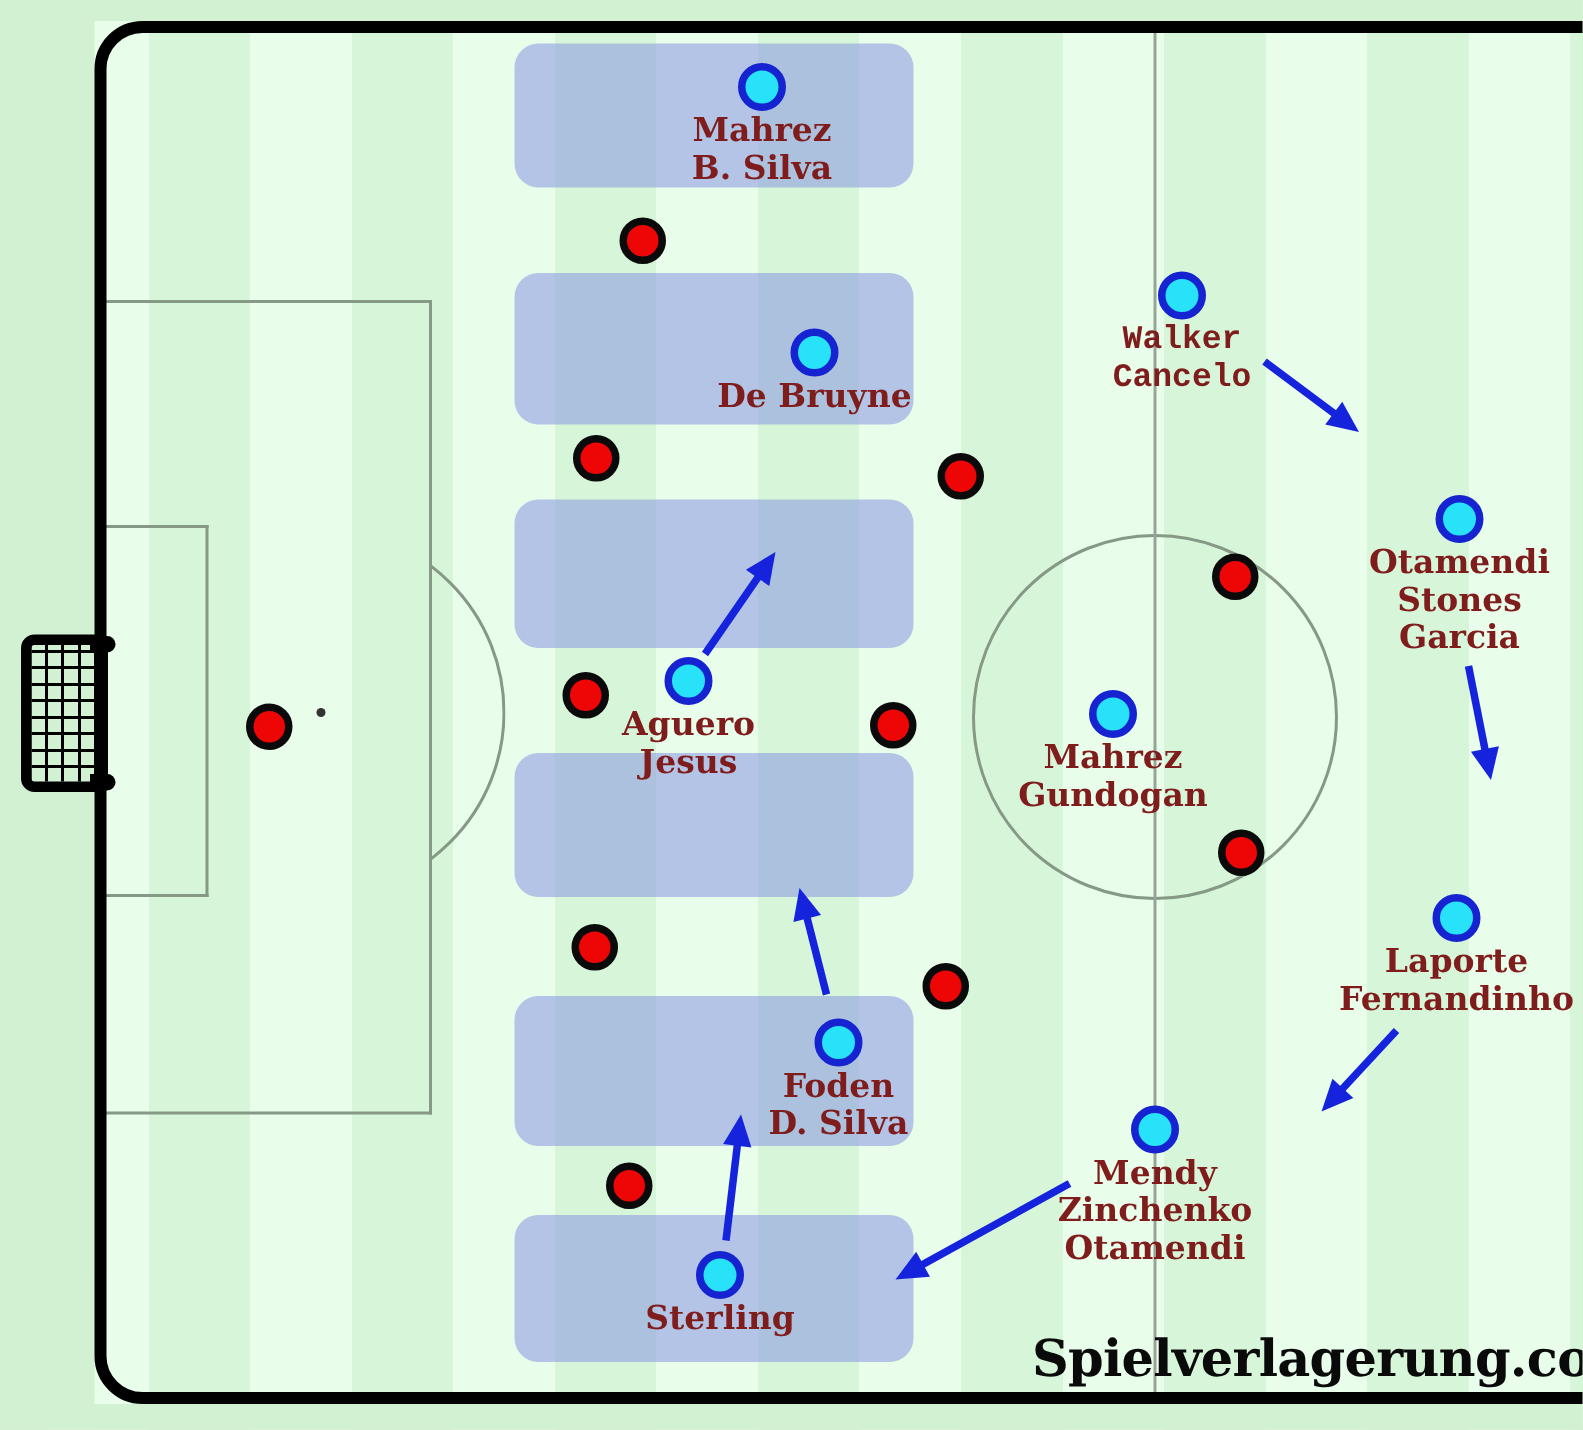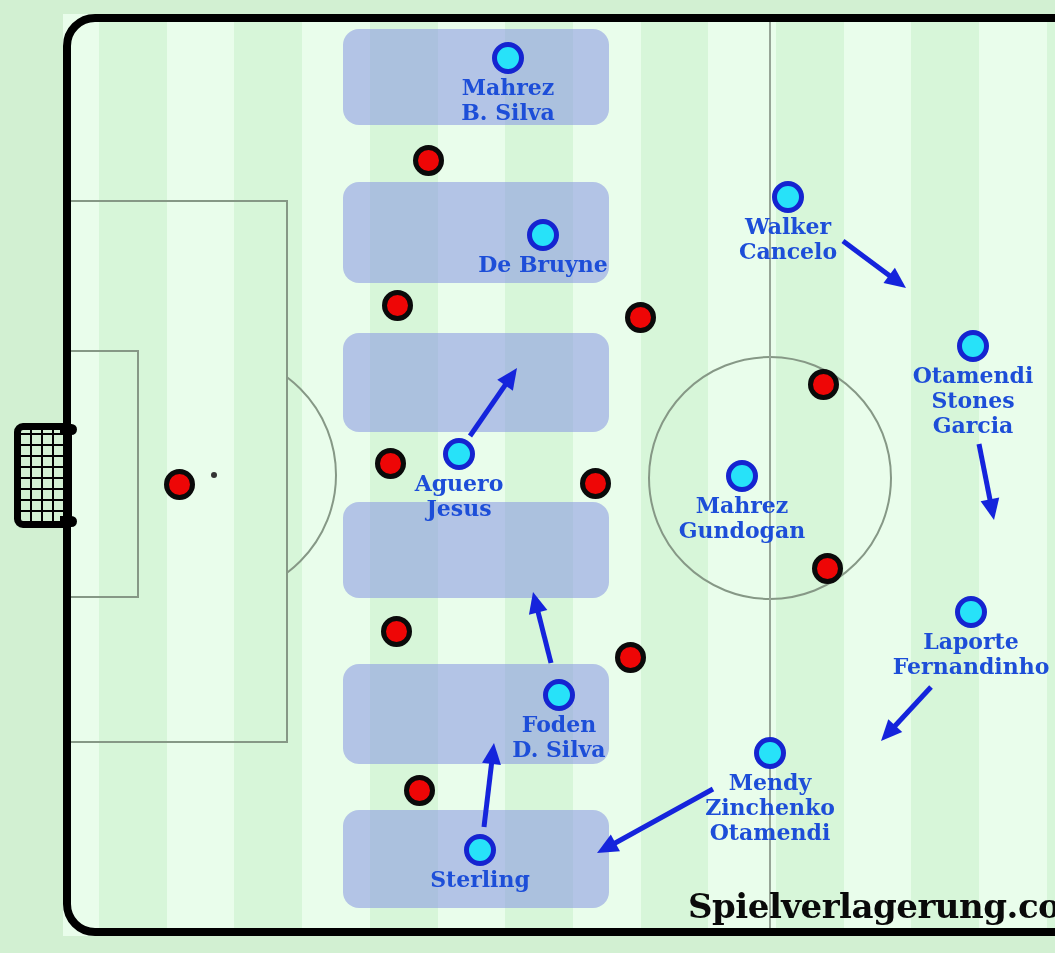--- a/index.html
+++ b/index.html
@@ -80,21 +80,21 @@
     position: absolute; width: 21px; height: 21px;
     background: #ee0606; border: 5px solid #0a0a0a; border-radius: 50%;
   }
   
   .city-dot {
     position: absolute; width: 22px; height: 22px;
     background: #27e2f9; border: 5px solid #1524d0; border-radius: 50%;
   }
   .city-label {
     position: absolute; width: 240px;
-    text-align: center; color: #1d4ed8;
+    text-align: center; color: #7f1d1d;
     font-weight: bold; font-size: 22px; line-height: 25px;
   }
   .city-label div { white-space: nowrap; }
 
   #arrow-svg { position: absolute; left: 0; top: 0; }
 
   #site-credit {
     position: absolute; left: 688px; top: 886px; width: 350px;
     font-size: 34px; font-weight: bold; color: #0a0a0a;
     letter-spacing: -0.5px;
@@ -174,21 +174,21 @@
       <div class="city-dot" style="left: 543px; top: 679px;"></div>
       <div class="city-label" style="left: 439px; top: 712px;">
         <div>Foden</div>
         <div>D. Silva</div>
       </div>
       <div class="city-dot" style="left: 464px; top: 834px;"></div>
       <div class="city-label" style="left: 360px; top: 867px;">
         <div>Sterling</div>
       </div>
       <div class="city-dot" style="left: 772px; top: 181px;"></div>
-      <div class="city-label" style="left: 668px; top: 214px;">
+      <div class="city-label" style="left: 668px; top: 214px; font-family: Liberation Mono, monospace;">
         <div>Walker</div>
         <div>Cancelo</div>
       </div>
       <div class="city-dot" style="left: 957px; top: 330px;"></div>
       <div class="city-label" style="left: 853px; top: 363px;">
         <div>Otamendi</div>
         <div>Stones</div>
         <div>Garcia</div>
       </div>
       <div class="city-dot" style="left: 726px; top: 460px;"></div>

